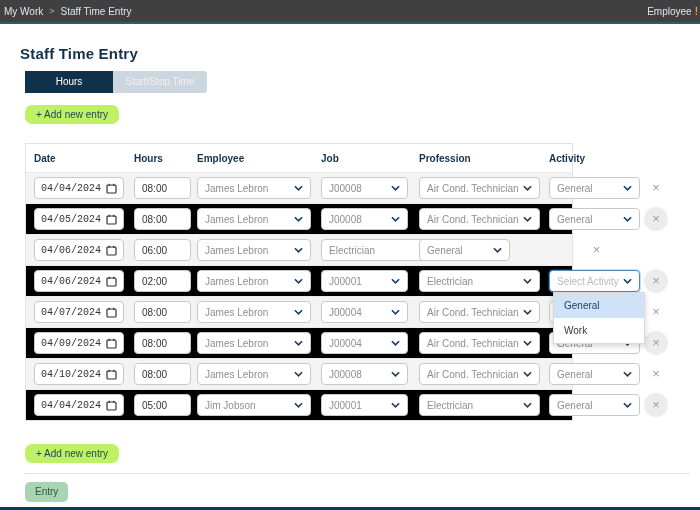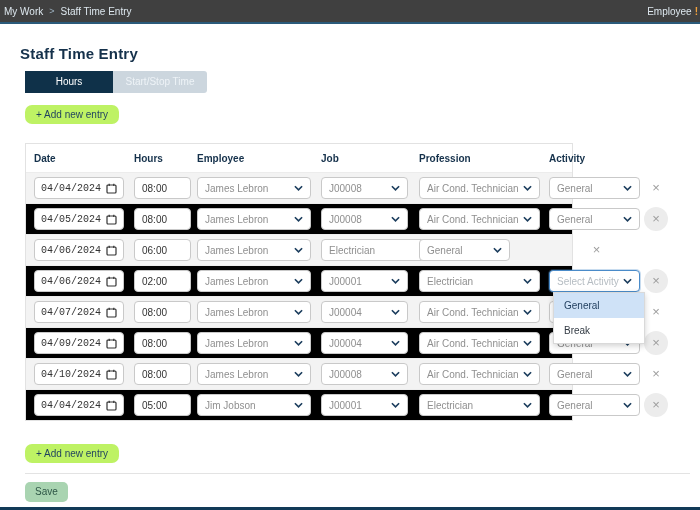--- a/index.html
+++ b/index.html
@@ -423,20 +423,20 @@
         <span>General</span>
         <svg class="chev" width="9" height="6" viewBox="0 0 10 6">
           <path d="M1 1l4 4 4-4" stroke="#1d3e5e" stroke-width="1.8" fill="none"></path>
         </svg>
       </div>
     <button class="del">×</button>
   </div>
 
   <div class="dropdown">
     <div class="dd-opt hl">General</div>
-    <div class="dd-opt">Break</div>
+    <div class="dd-opt">Work</div>
   </div>
 </div>
 
 <button class="btn-add bottom">+ Add new entry</button>
 <div class="divider"></div>
-<button class="btn-save">Save</button>
+<button class="btn-save">Entry</button>
 <div class="footer-bar"></div>
 
 </body></html>

